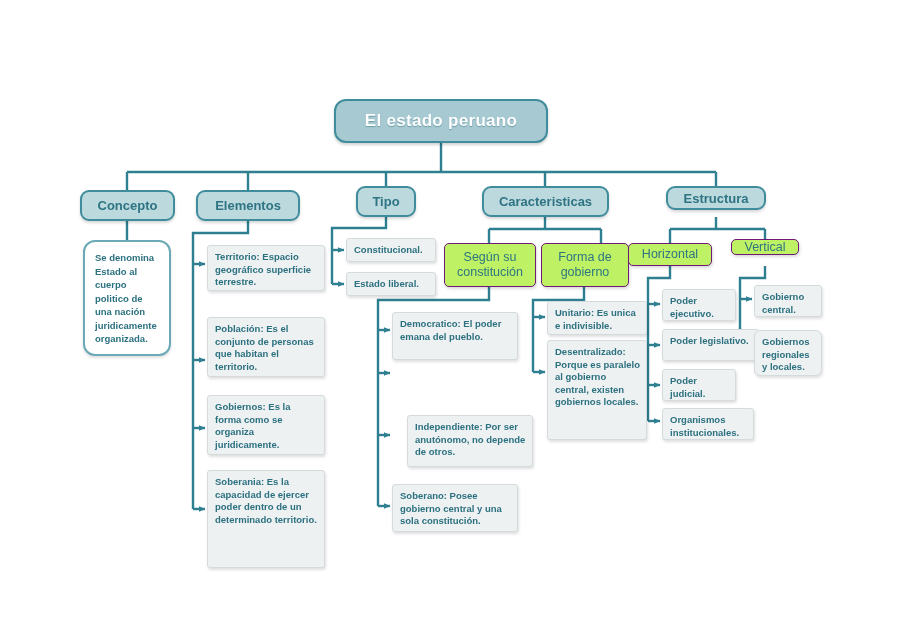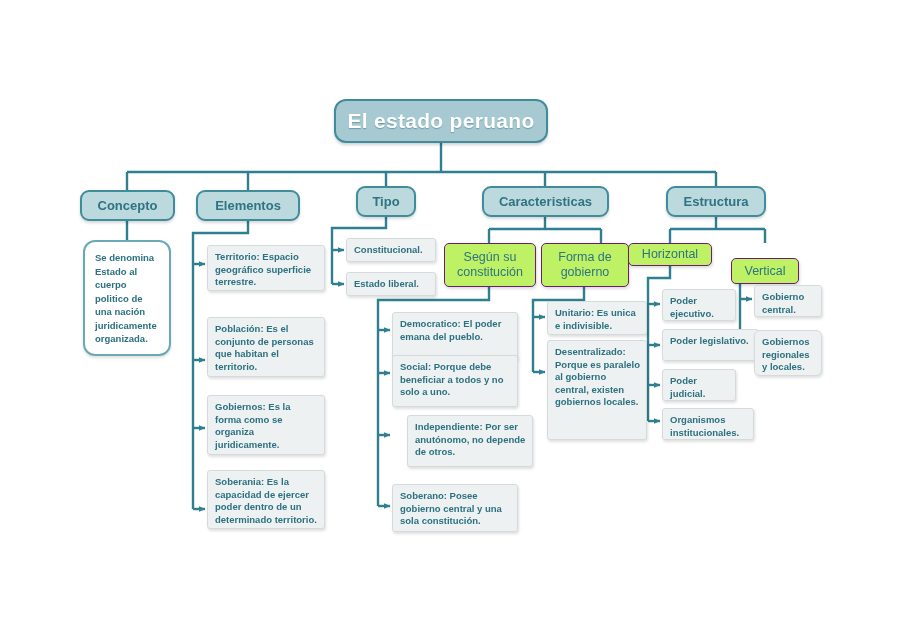--- a/index.html
+++ b/index.html
@@ -12,21 +12,21 @@
 
   
   .node{position:absolute;box-sizing:border-box;}
 
   .root{
     background:#a7c9d1;
     border:2px solid #3f8d9c;
     border-radius:12px;
     color:#ffffff;
     font-weight:bold;
-    font-size:21px;
+    font-size:17px;
     letter-spacing:.3px;
     display:flex;align-items:center;justify-content:center;
     text-shadow:0 1px 1px rgba(60,120,135,.55);
     box-shadow:0 2px 3px rgba(0,0,0,.18);
   }
 
   .lvl2{
     background:#bcd9de;
     border:2px solid #3f8d9c;
     border-radius:9px;
@@ -147,45 +147,44 @@
   <div class="node root" style="left:334px;top:99px;width:214px;height:44px;">El estado peruano</div>
 
   <div class="node lvl2" style="left:80px;top:190px;width:95px;height:31px;">Concepto</div>
 
   <div class="node lvl2" style="left:196px;top:190px;width:104px;height:31px;">Elementos</div>
 
   <div class="node lvl2" style="left:356px;top:186px;width:60px;height:31px;">Tipo</div>
 
   <div class="node lvl2" style="left:482px;top:186px;width:127px;height:31px;">Caracteristicas</div>
 
-  <div class="node lvl2" style="left:666px;top:186px;width:100px;height:31px;">Estructura</div>
+  <div class="node lvl2" style="left:666px;top:186px;width:100px;height:24px;">Estructura</div>
 
   <div class="node concepto-desc" style="left:83px;top:240px;width:88px;height:116px;">Se denomina Estado al cuerpo politico de una nación juridicamente organizada.</div>
 
   <div class="node leaf" style="left:207px;top:245px;width:118px;height:46px;">Territorio: Espacio geográfico superficie terrestre.</div>
   <div class="node leaf" style="left:207px;top:317px;width:118px;height:60px;">Población: Es el conjunto de personas que habitan el territorio.</div>
   <div class="node leaf" style="left:207px;top:395px;width:118px;height:60px;">Gobiernos: Es la forma como se organiza juridicamente.</div>
-  <div class="node leaf" style="left:207px;top:470px;width:118px;height:59px;">Soberania: Es la capacidad de ejercer poder dentro de un determinado territorio.</div>
+  <div class="node leaf" style="left:207px;top:470px;width:118px;height:98px;">Soberania: Es la capacidad de ejercer poder dentro de un determinado territorio.</div>
 
   <div class="node leaf center" style="left:346px;top:238px;width:90px;height:24px;">Constitucional.</div>
   <div class="node leaf center" style="left:346px;top:272px;width:90px;height:24px;">Estado liberal.</div>
 
   <div class="node lvl3" style="left:444px;top:243px;width:92px;height:44px;">Según su constitución</div>
   <div class="node lvl3" style="left:541px;top:243px;width:88px;height:44px;">Forma de gobierno</div>
 
   <div class="node leaf" style="left:392px;top:312px;width:126px;height:48px;">Democratico: El poder emana del pueblo.</div>
-  <div class="node leaf" style="left:392px;top:355px;width:126px;height:52px;">Social: Porque debe beneficiar a todos y no solo a uno.</div>
   <div class="node leaf" style="left:392px;top:415px;width:126px;height:52px;margin-left:15px;">Independiente: Por ser anutónomo, no depende de otros.</div>
   <div class="node leaf" style="left:392px;top:484px;width:126px;height:48px;">Soberano: Posee gobierno central y una sola constitución.</div>
 
   <div class="node leaf" style="left:547px;top:301px;width:100px;height:34px;">Unitario: Es unica e indivisible.</div>
   <div class="node leaf" style="left:547px;top:340px;width:100px;height:100px;">Desentralizado: Porque es paralelo al gobierno central, existen gobiernos locales.</div>
 
   <div class="node lvl3" style="left:628px;top:243px;width:84px;height:23px;">Horizontal</div>
-  <div class="node lvl3" style="left:731px;top:258px;width:68px;height:26px;text-align:right;">Vertical</div>
+  <div class="node lvl3" style="left:731px;top:239px;width:68px;height:16px;text-align:right;">Vertical</div>
 
   <div class="node leaf" style="left:662px;top:289px;width:74px;height:32px;">Poder ejecutivo.</div>
   <div class="node leaf" style="left:662px;top:329px;width:97px;height:32px;">Poder legislativo.</div>
   <div class="node leaf" style="left:662px;top:369px;width:74px;height:32px;">Poder judicial.</div>
   <div class="node leaf" style="left:662px;top:408px;width:92px;height:32px;">Organismos institucionales.</div>
 
   <div class="node leaf" style="left:754px;top:285px;width:68px;height:32px;">Gobierno central.</div>
   <div class="node leaf" style="left:754px;top:330px;width:68px;height:46px;border-radius:6px;">Gobiernos regionales y locales.</div>
 
 </div>

